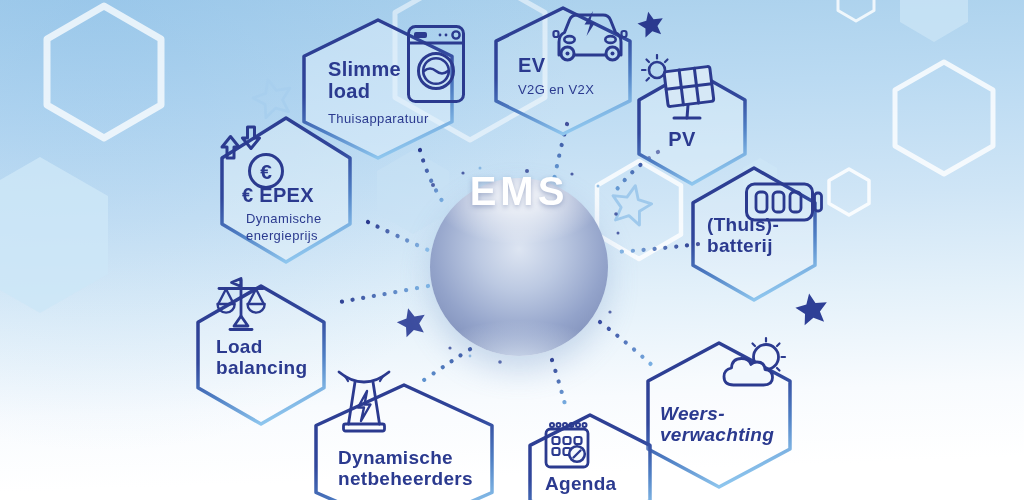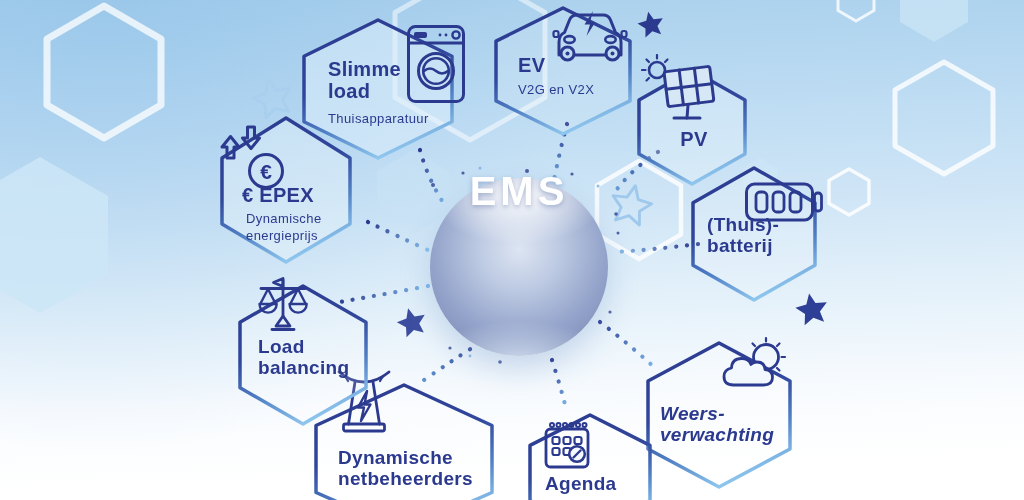--- a/index.html
+++ b/index.html
@@ -193,21 +193,21 @@
           <path d="M41,5 l-8.5,13.5 h5.5 l-3.5,11.5 l9,-14 h-5.5 z" fill="#2b3a8f" stroke="none"></path>
           <rect x="1.5" y="25" width="5" height="6" rx="2" stroke-width="2.2"></rect>
           <rect x="69.5" y="25" width="5" height="6" rx="2" stroke-width="2.2"></rect>
         </g>
       </svg>
     </span>
     <div class="title" style="left:24px;top:48px;font-size:20px;">EV</div>
     <div class="subtitle" style="left:24px;top:76px;">V2G en V2X</div>
   </div>
 
-  <div class="node" style="left:637px;top:68px;width:90px;height:118px;padding-left:24px;">
+  <div class="node" style="left:637px;top:68px;width:90px;height:118px;">
     <svg class="hex" width="110" height="118" viewBox="0 0 110 118">
       <polygon points="55,2 108,31.9 108,86.1 55,116 2,86.1 2,31.9" fill="rgba(235,246,252,0.35)" stroke="url(#hexgrad)" stroke-width="3.5" stroke-linejoin="round"></polygon>
     </svg>
     <span class="icon" style="left:4px;top:-14px;">
       <svg width="80" height="72" viewBox="0 0 80 72">
         <g fill="none" stroke="#2b3a8f" stroke-width="3" stroke-linecap="round" stroke-linejoin="round">
           <circle cx="16" cy="16" r="8" stroke-width="2.6"></circle>
           <g stroke-width="2.2">
             <line x1="16" y1="1" x2="16" y2="4.5"></line>
               <line x1="5.5" y1="5.5" x2="8" y2="8"></line>
@@ -311,21 +311,21 @@
           <line x1="19" y1="15" x2="12.5" y2="57"></line>
           <line x1="37" y1="15" x2="43.5" y2="57"></line>
           <path d="M31,24 l-9,16.5 h6 l-3,13.5 l9.5,-16.5 h-6 z" stroke-width="2.4"></path>
           <rect x="7.5" y="57" width="41" height="7" rx="2"></rect>
         </g>
       </svg>
     </span>
     <div class="title" style="left:24px;top:64px;width:150px;">Dynamische netbeheerders</div>
   </div>
 
-  <div class="node" style="left:196px;top:284px;width:130px;height:142px;margin-left:42px;">
+  <div class="node" style="left:196px;top:284px;width:130px;height:142px;">
     <svg class="hex" width="130" height="142" viewBox="0 0 130 142">
       <polygon points="65,2 128,38.3 128,103.7 65,140 2,103.7 2,38.3" fill="rgba(255,255,255,0.15)" stroke="url(#hexgrad)" stroke-width="3.5" stroke-linejoin="round"></polygon>
     </svg>
     <span class="icon" style="left:14px;top:-8px;">
       <svg width="62" height="58" viewBox="0 0 62 58">
         <g fill="none" stroke="#2b3a8f" stroke-width="2.8" stroke-linecap="round" stroke-linejoin="round">
           <line x1="31" y1="4" x2="31" y2="41"></line>
           <path d="M31,2.5 l-9.5,4 l9.5,4 z"></path>
           <line x1="9" y1="12.5" x2="53" y2="12.5"></line>
           <path d="M16,13 l-7.5,14.5 m7.5,-14.5 l7.5,14.5" stroke-width="2.4"></path>

